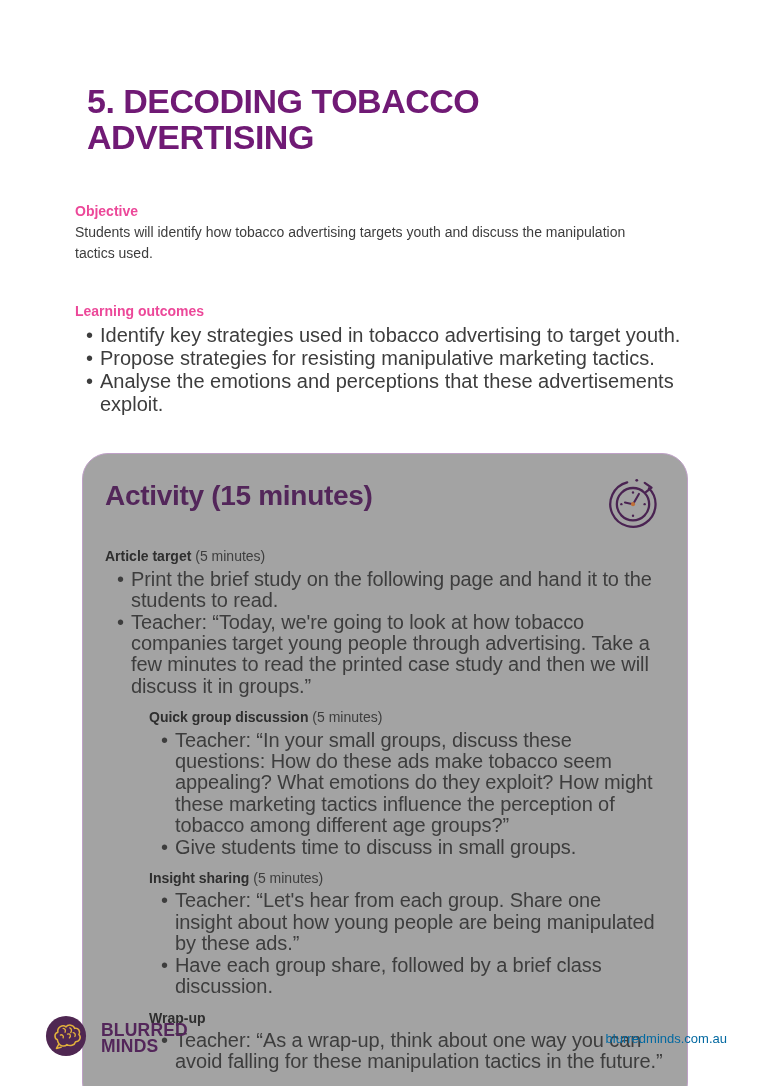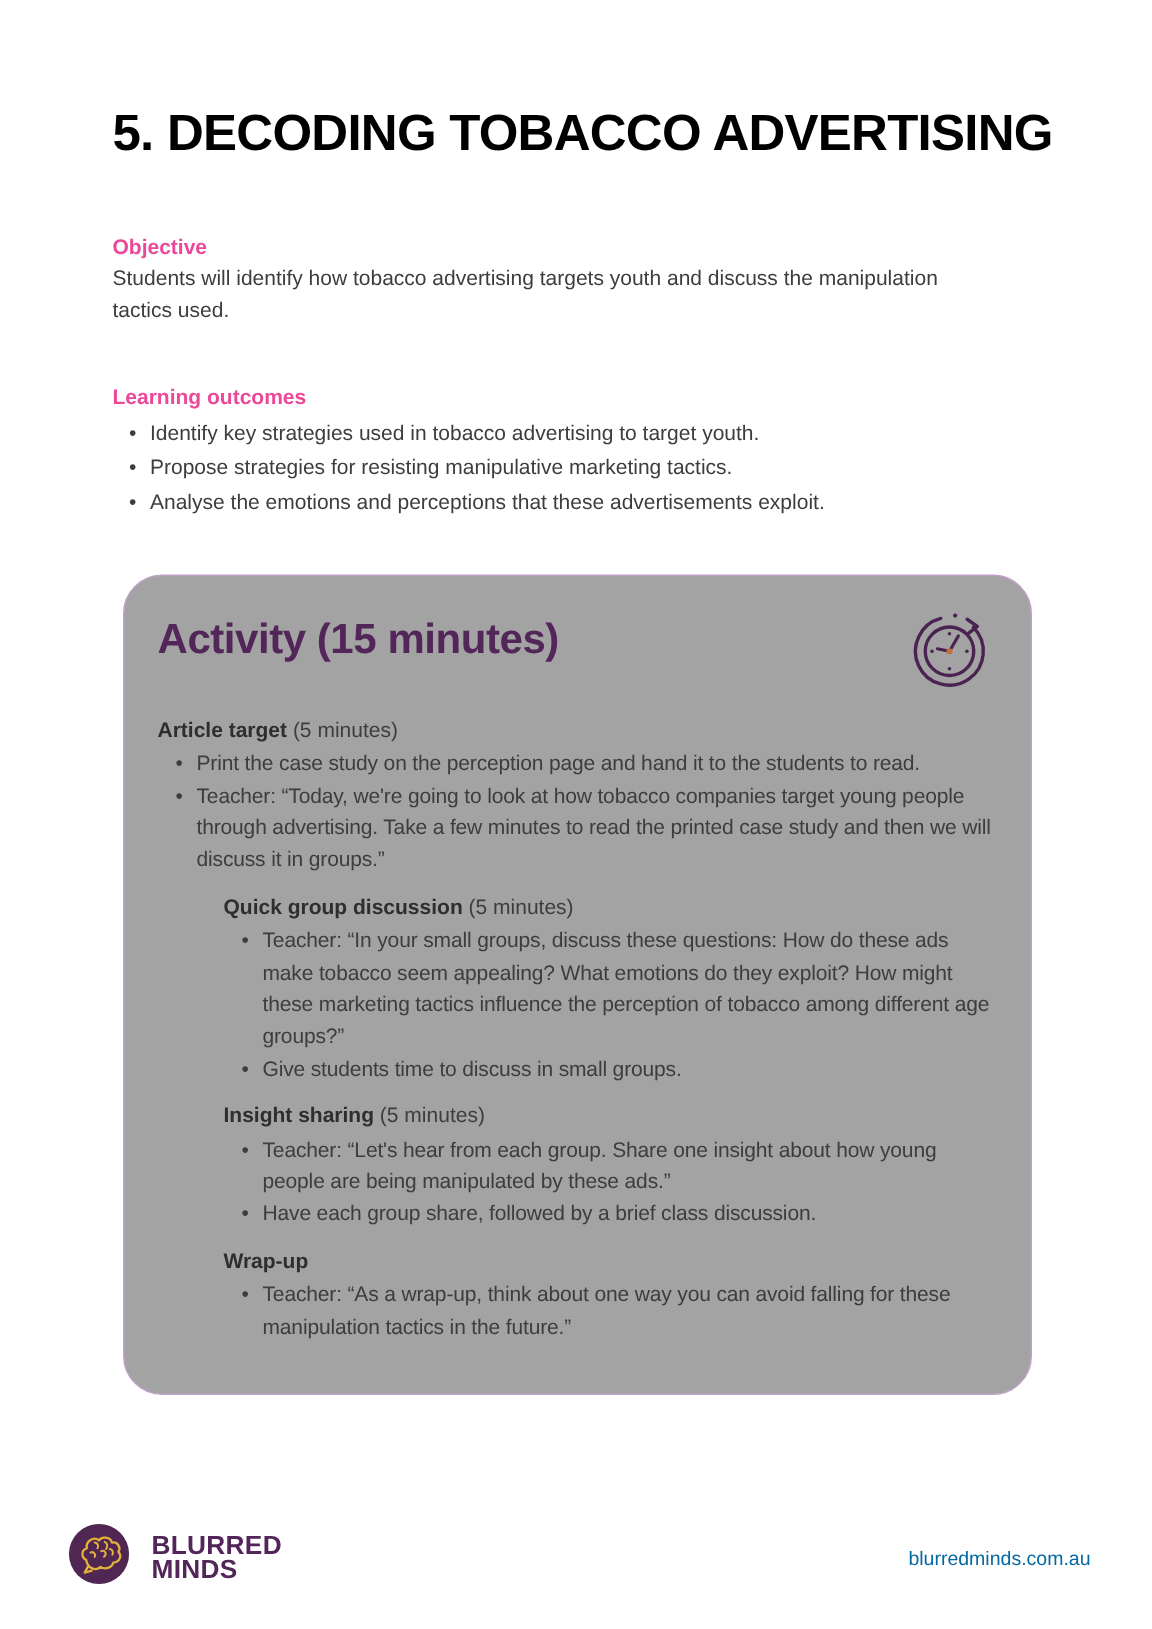--- a/index.html
+++ b/index.html
@@ -7,25 +7,25 @@
     width: 768px; height: 1086px;
     background: #ffffff;
     font-family: "Liberation Sans", sans-serif;
     color: #3d3d3d;
     position: relative;
     overflow: hidden;
   }
   .content { padding: 72px 60px 0 75px; }
 
   .page-title {
-    margin: 0;
+    margin: 12px;
     font-size: 34px;
     font-weight: bold;
     letter-spacing: -0.5px;
-    color: #000000;
+    color: #701a75;
     line-height: 1.05;
   }
 
   .sec-heading {
     margin: 0;
     font-size: 14px;
     font-weight: bold;
     color: #ec4899;
     line-height: 21px;
   }
@@ -39,21 +39,21 @@
 
   .outcomes-block { margin-top: 37px; }
   ul.bullets {
     list-style: none;
     margin: 2px 0 0 0;
     padding: 0;
   }
   ul.bullets li {
     position: relative;
     padding-left: 25px;
-    font-size: 14px;
+    font-size: 20px;
     line-height: 23px;
   }
   ul.bullets li::before {
     content: "\2022";
     position: absolute;
     left: 11px;
     color: #3d3d3d;
   }
 
   .activity-card {
@@ -157,21 +157,21 @@
           <path d="M26,28 L31.5,18.5" stroke="#4a2352" stroke-width="1.9" stroke-linecap="round"></path>
           <path d="M26,28 L18.5,26.5" stroke="#4a2352" stroke-width="1.9" stroke-linecap="round"></path>
           <circle cx="26" cy="28" r="1.9" fill="#bf7038"></circle>
         </svg>
       </span>
     </div>
 
     <div class="act-section">
       <p class="sec-head"><b>Article target</b> <span>(5 minutes)</span></p>
       <ul class="bullets">
-        <li>Print the case study on the perception page and hand it to the students to read.</li>
+        <li>Print the brief study on the following page and hand it to the students to read.</li>
         <li>Teacher: “Today, we're going to look at how tobacco companies target young people through advertising. Take a few minutes to read the printed case study and then we will discuss it in groups.”</li>
       </ul>
     </div>
 
     <div class="act-section">
       <p class="sec-head"><b>Quick group discussion</b> <span>(5 minutes)</span></p>
       <ul class="bullets">
         <li>Teacher: “In your small groups, discuss these questions: How do these ads make tobacco seem appealing? What emotions do they exploit? How might these marketing tactics influence the perception of tobacco among different age groups?”</li>
         <li>Give students time to discuss in small groups.</li>
       </ul>

